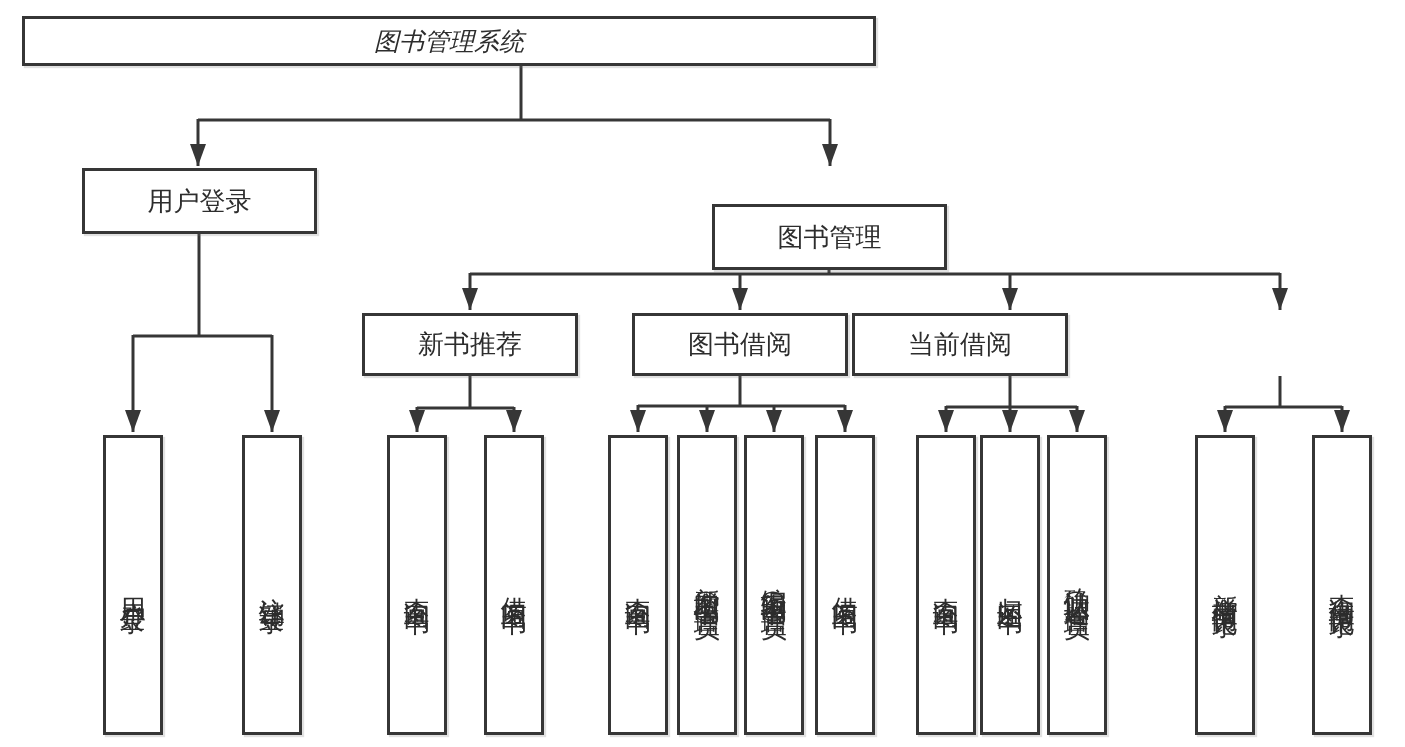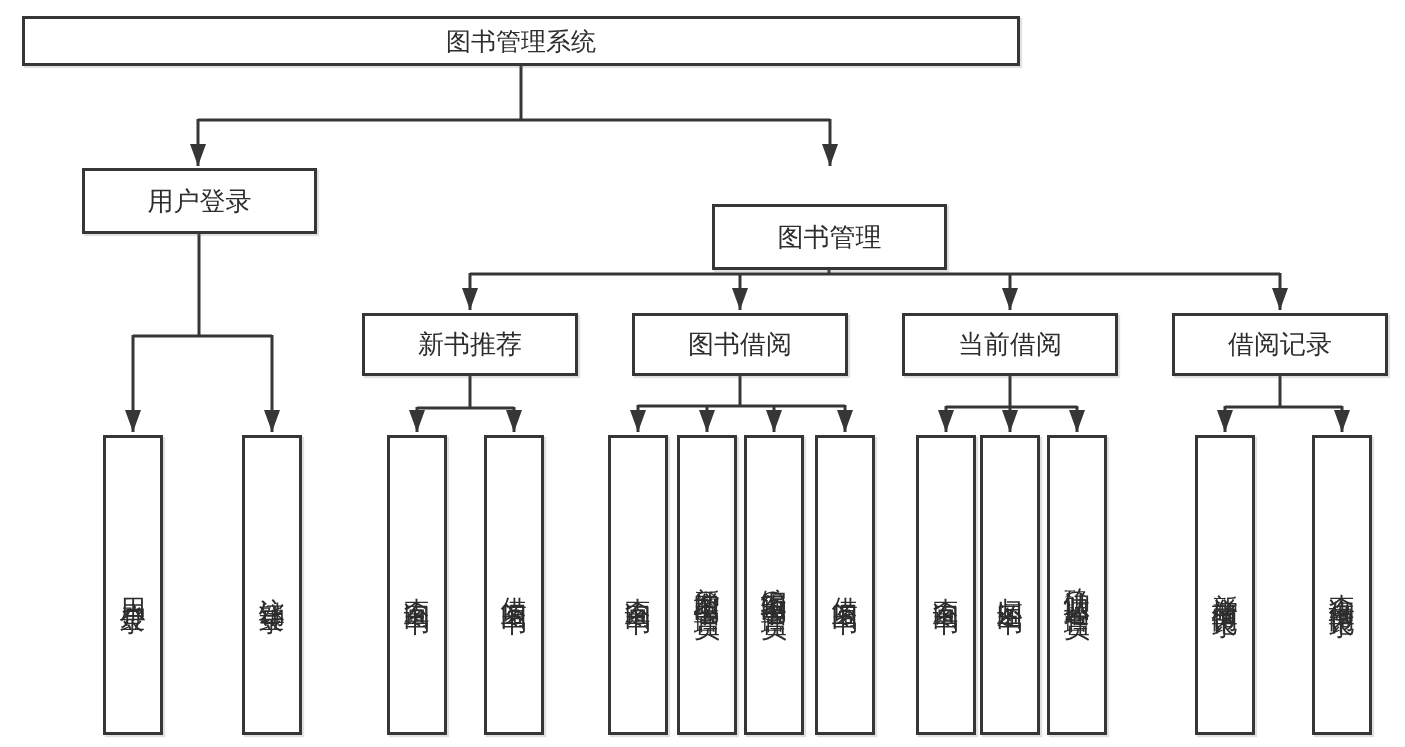--- a/index.html
+++ b/index.html
@@ -16,21 +16,21 @@
     box-sizing:border-box;
     border:3px solid #363636;
     background:#ffffff;
     display:flex;
     align-items:center;
     justify-content:center;
     color:#2d2d2d;
     z-index:2;
     box-shadow:2px 2px 1px rgba(120,120,120,0.22);
   }
-  .root-box  { left:22px;  top:16px;  width:998px; height:50px; font-size:25px; }
+  .root-box  { left:22px;  top:16px;  width:854px; height:50px; font-size:25px;font-style:italic; }
   .l2-box    { top:168px;  width:235px; height:66px; font-size:26px; }
   .l3-box    { top:313px;  width:216px; height:63px; font-size:26px; }
   .leaf      { top:435px;  width:60px;  height:300px; font-size:26px; }
   .leaf .vtext {
     writing-mode:vertical-rl;
     text-orientation:mixed;
     letter-spacing:4px;
     line-height:1.1;
     white-space:nowrap;
   }
@@ -109,25 +109,22 @@
   <div class="box l2-box" style="left:712px;margin-top:36px;">
     <span>图书管理</span>
   </div>
 
   <div class="box l3-box" style="left:362px;">
     <span>新书推荐</span>
   </div>
   <div class="box l3-box" style="left:632px;align-items:center;">
     <span>图书借阅</span>
   </div>
-  <div class="box l3-box" style="left:902px;">
+  <div class="box l3-box" style="left:852px;">
     <span>当前借阅</span>
-  </div>
-  <div class="box l3-box" style="left:1172px;">
-    <span>借阅记录</span>
   </div>
 
   <div class="box leaf" style="left:103px;">
     <span class="vtext">用户登录</span>
   </div>
   <div class="box leaf" style="left:242px;">
     <span class="vtext">注销登录</span>
   </div>
 
   <div class="box leaf" style="left:387px;">

